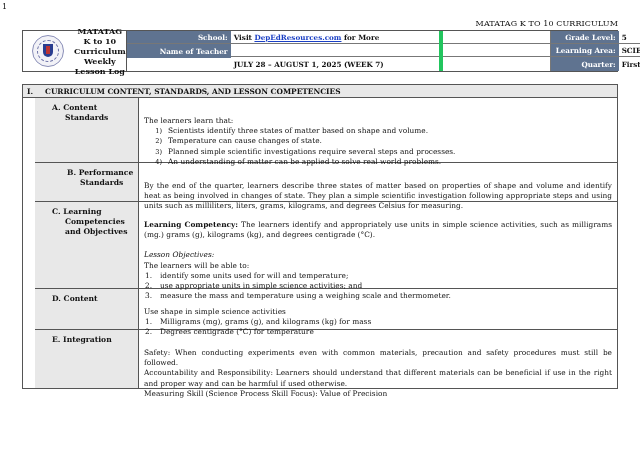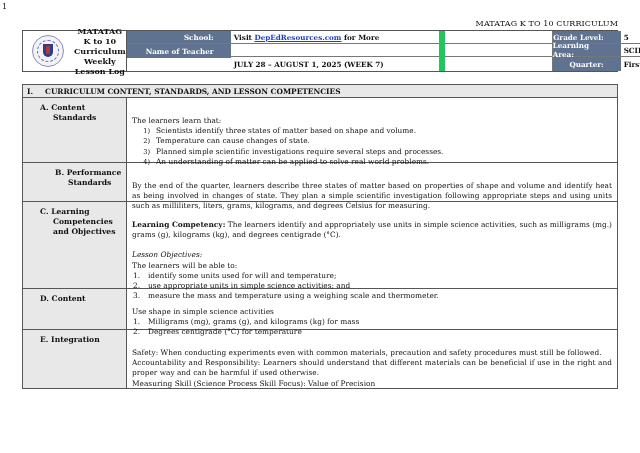--- a/index.html
+++ b/index.html
@@ -14,32 +14,32 @@
   .seal { width:30px; height:30px; border-radius:50%; border:1px solid #8a8fb8; position:relative; background:#f2f2f7; flex:none; }
   .seal::before { content:""; position:absolute; left:4px; top:4px; width:20px; height:20px; border-radius:50%; border:1px dashed #6a70a6; }
   .seal .shield { position:absolute; left:10px; top:8px; width:10px; height:13px; background:#2a3d8f; border-radius:0 0 5px 5px; }
   .seal .shield::after { content:""; position:absolute; left:3px; top:2px; width:4px; height:8px; background:#b33; }
   .logo-text { margin-left:10px; text-align:center; font-weight:bold; font-size:8px; line-height:10px; }
 
   .hgrid { display:flex; flex:1; }
   .hcol { display:flex; flex-direction:column; }
   .hrow { height:13.33px; display:flex; align-items:center; font-size:7.2px; border-bottom:1px solid #777; box-sizing:border-box; }
   .hrow:last-child { border-bottom:none; height:14px; }
-  .lab { background:#5f7390; color:#fff; justify-content:flex-end; padding-right:17px; font-weight:bold; }
+  .lab { background:#5f7390; color:#fff; justify-content:flex-end; padding-right:3px; font-weight:bold; }
   .val { padding-left:3px; font-weight:bold; }
   .lab1 { width:104px; }
-  .val1 { width:208px; border-right:6px solid #22c55e; }
+  .val1 { width:208px; border-right:4px solid #22c55e; }
   .lab2 { width:68px;justify-content:center; }
   .val2 { flex:1; }
   .link { color:#1a3fc4; text-decoration:underline; }
 
   .main { position:absolute; left:22px; top:84px; width:596px; border:1.5px solid #555; box-sizing:border-box; border-collapse:collapse; }
   .sec-title { background:#e8e8e8; font-weight:bold; font-size:7.4px; height:12px; display:flex; align-items:center; padding-left:4px; border-bottom:1.5px solid #555; }
   .sec-title .num { width:18px; }
-  .row { display:flex; border-bottom:1.5px solid #555; }
+  .row { display:flex; border-bottom:1.5px solid #555;margin-left:12px; }
   .row:last-child { border-bottom:none; }
   .lcell { width:104px; background:#e8e8e8; border-right:1px solid #555; font-weight:bold; font-size:7.6px; padding:5px 0 0 17px; box-sizing:border-box; line-height:10px; }
   .lcell .ind { padding-left:13px; }
   .rcell { flex:1; font-size:7.4px; line-height:10.2px; padding:18px 5px 4px 5px; box-sizing:border-box; }
   .ol { margin:0; padding:0; }
   .ol .it { display:flex; }
   .ol .n { width:14px; flex:none; text-align:right; margin-right:6px; }
   .cs .n { width:18px; font-size:6.6px; }
   .just { text-align:justify; }
   .ital { font-style:italic; }

